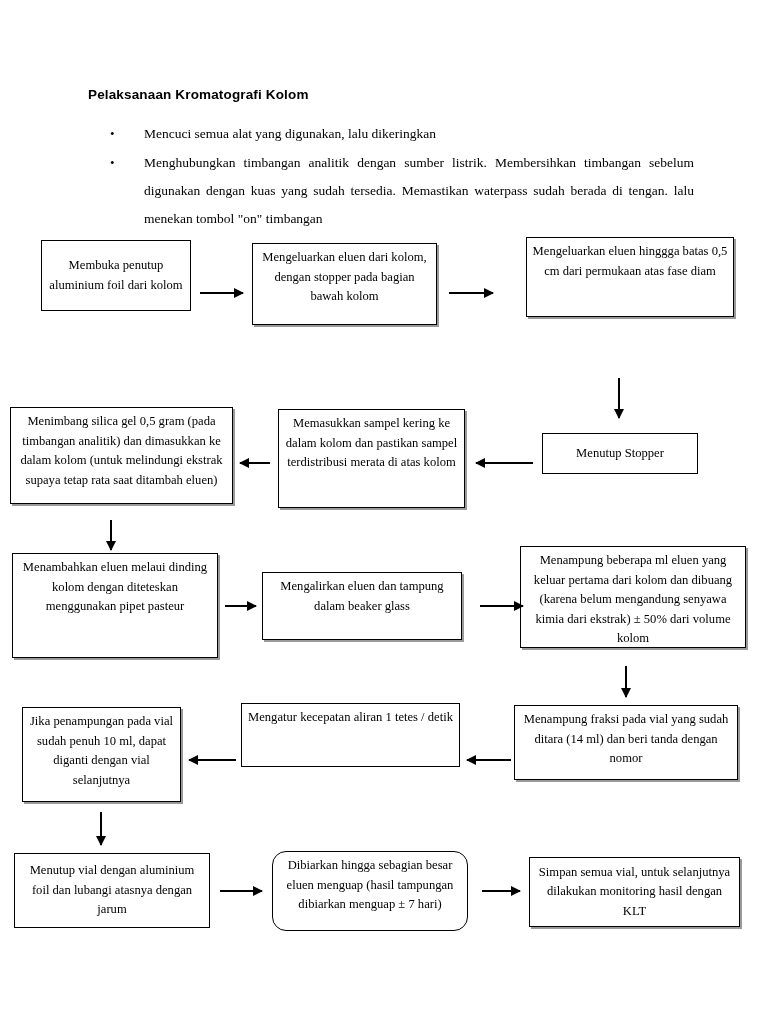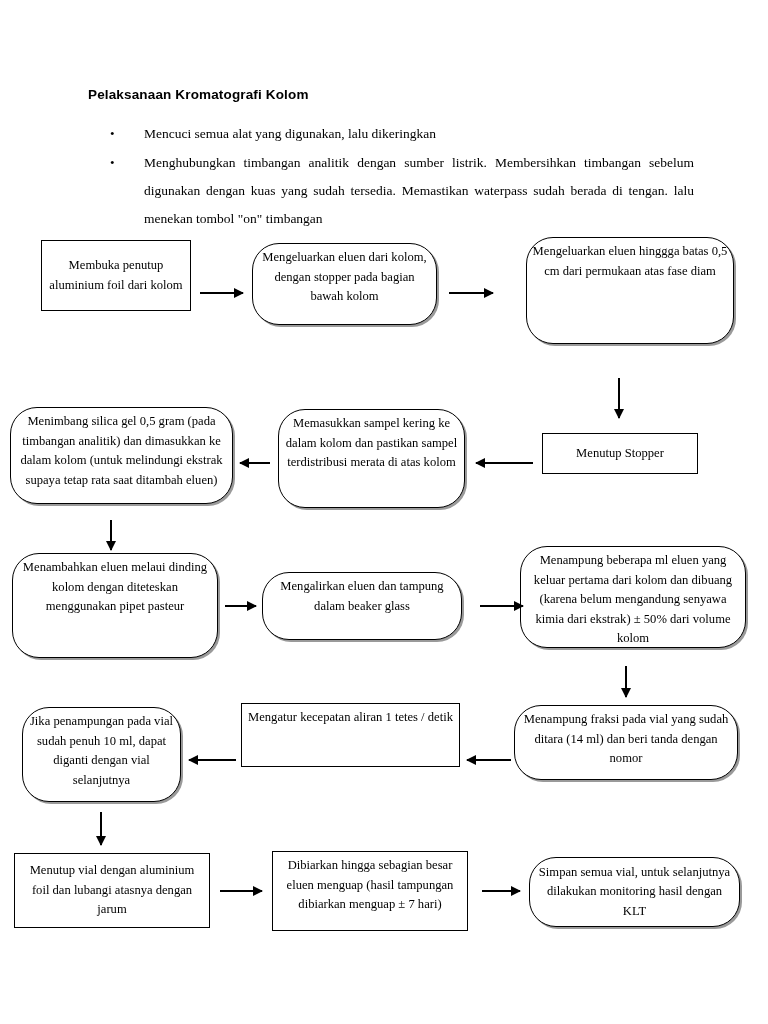--- a/index.html
+++ b/index.html
@@ -59,21 +59,20 @@
     border: 1px solid #000000;
     background: #ffffff;
     text-align: center;
     font-size: 12.6px;
     line-height: 19.5px;
     padding: 4px 5px 4px 5px;
     overflow: hidden;
   }
   .fbox.shadow {
     box-shadow: 2px 2px 0 0 #9a9a9a;
-    border-radius: 27px;
   }
   .fbox.vcenter {
     display: flex;
     align-items: center;
     justify-content: center;
   }
   .fbox .txt { display: block; width: 100%; }
 
   
   .arrow-h {
@@ -132,21 +131,21 @@
   </div>
 
   <div class="fbox vcenter" style="left:41px; top:240px; width:150px; height:71px;">
     <span class="txt">Membuka penutup aluminium foil dari kolom</span>
   </div>
 
   <div class="fbox shadow" style="left:252px; top:243px; width:185px; height:82px;">
     <span class="txt">Mengeluarkan eluen dari kolom, dengan stopper pada bagian bawah kolom</span>
   </div>
 
-  <div class="fbox shadow" style="left:526px; top:237px; width:208px; height:107px;">
+  <div class="fbox shadow" style="left:526px; top:237px; width:208px; height:80px;">
     <span class="txt">Mengeluarkan eluen hinggga batas 0,5 cm dari permukaan atas fase diam</span>
   </div>
 
   <div class="arrow-h" style="left:200px; top:292px; width:43px;"></div>
   <div class="arrow-h" style="left:449px; top:292px; width:44px;"></div>
 
   <div class="arrow-v" style="left:618px; top:378px; height:40px;"></div>
 
   <div class="fbox vcenter" style="left:542px; top:433px; width:156px; height:41px;">
     <span class="txt">Menutup Stopper</span>
@@ -196,21 +195,21 @@
 
   <div class="arrow-h left" style="left:467px; top:759px; width:44px;"></div>
   <div class="arrow-h left" style="left:189px; top:759px; width:47px;"></div>
 
   <div class="arrow-v" style="left:100px; top:812px; height:33px;"></div>
 
   <div class="fbox vcenter" style="left:14px; top:853px; width:196px; height:75px;">
     <span class="txt">Menutup vial dengan aluminium foil dan lubangi atasnya dengan jarum</span>
   </div>
 
-  <div class="fbox" style="left:272px; top:851px; width:196px; height:80px;">
+  <div class="fbox" style="left:272px; top:851px; width:196px; height:80px;border-radius:14px;">
     <span class="txt">Dibiarkan hingga sebagian besar eluen menguap  (hasil tampungan dibiarkan menguap ± 7 hari)</span>
   </div>
 
   <div class="fbox shadow vcenter" style="left:529px; top:857px; width:211px; height:70px;">
     <span class="txt">Simpan semua vial, untuk selanjutnya dilakukan monitoring hasil dengan KLT</span>
   </div>
 
   <div class="arrow-h" style="left:220px; top:890px; width:42px;"></div>
   <div class="arrow-h" style="left:482px; top:890px; width:38px;"></div>
 

